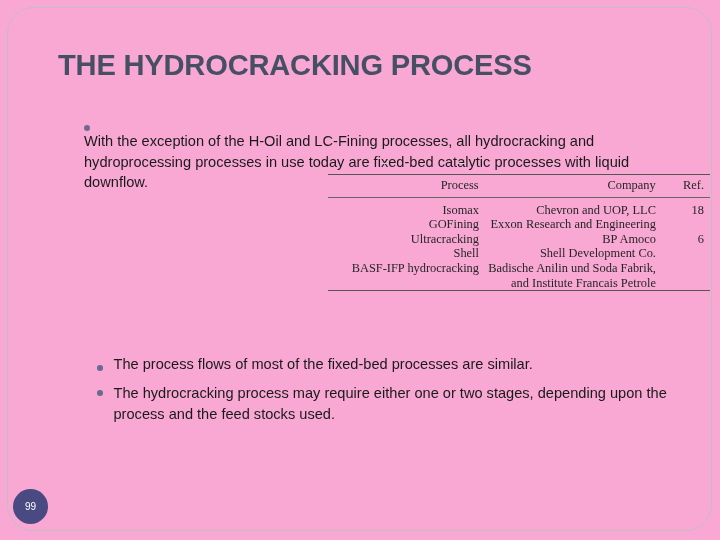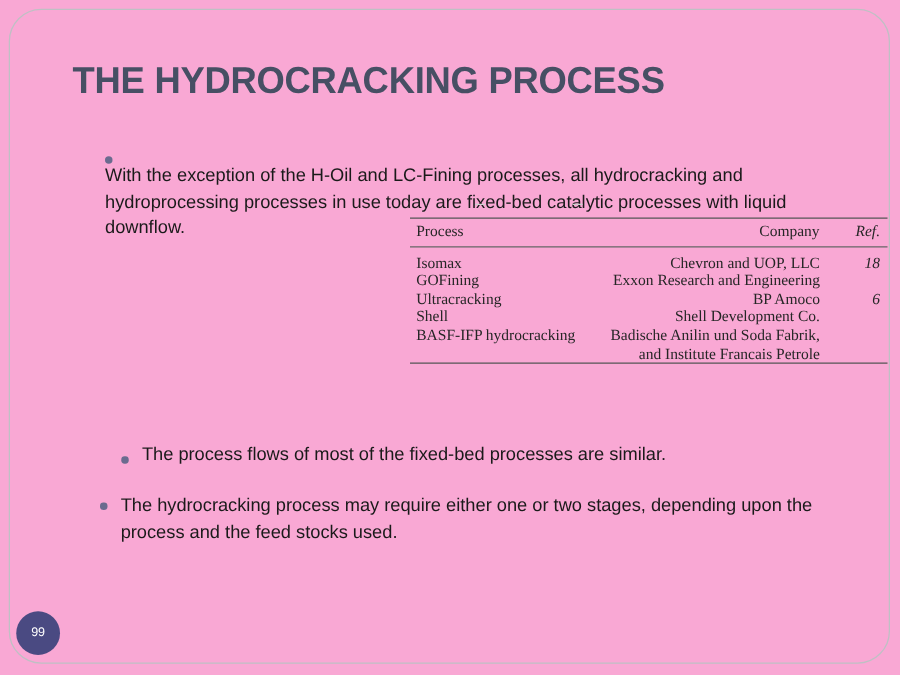--- a/index.html
+++ b/index.html
@@ -63,21 +63,21 @@
   }
   .btext {
     font-size: 14.6px;
     line-height: 20.5px;
     color: #1a1a1a;
     font-family: "Liberation Sans", sans-serif;
   }
 
   #b1 { left: 84px; top: 118px; width: 600px; flex-direction: column; }
   #b2 { left: 97px; top: 354px; width: 580px; align-items: center; }
-  #b3 { left: 80px; top: 383px; width: 572px; margin-top: 12px; }
+  #b3 { left: 97px; top: 383px; width: 572px; }
   #b2 .dot, #b3 .dot { width: 5.5px; height: 5.5px; }
 
   
   .table-wrap {
     position: absolute;
     left: 328px; top: 160px;
     width: 382px;
     font-family: "Liberation Serif", "DejaVu Serif", serif;
     color: #262626;
   }
@@ -111,23 +111,23 @@
   }
   table.tbl th {
     font-weight: normal;
     padding: 3px 0 4px 0;
     vertical-align: bottom;
   }
   table.tbl td {
     padding: 0;
     vertical-align: top;
   }
-  .c-process { text-align: left;  width: 148px; padding-left: 5px !important; }
+  .c-process { text-align: right;  width: 148px; padding-left: 5px !important; }
   .c-company { text-align: right;  width: 180px; }
-  .c-ref     { text-align: right; width: 49px; padding-right: 6px !important; font-style: italic; }
+  .c-ref     { text-align: right; width: 49px; padding-right: 6px !important; }
   th.c-company { text-align: right; }
   th.c-ref     { text-align: right; }
   tr.first-row td { padding-top: 5px; }
   tr.last-row  td { padding-bottom: 5px; }
   .cont-indent { padding-left: 14px; display: block; }
 
   
   .page-badge {
     position: absolute;
     left: 13px; top: 489px;

